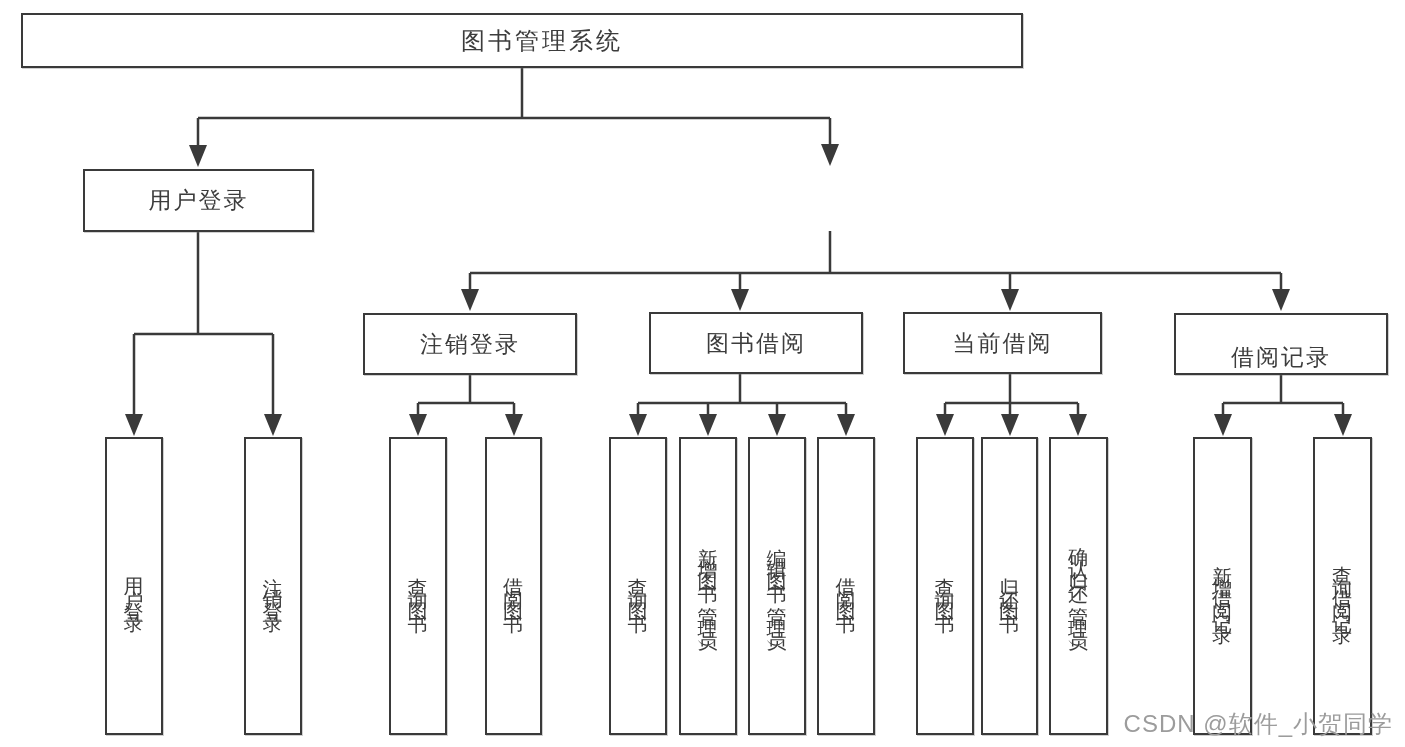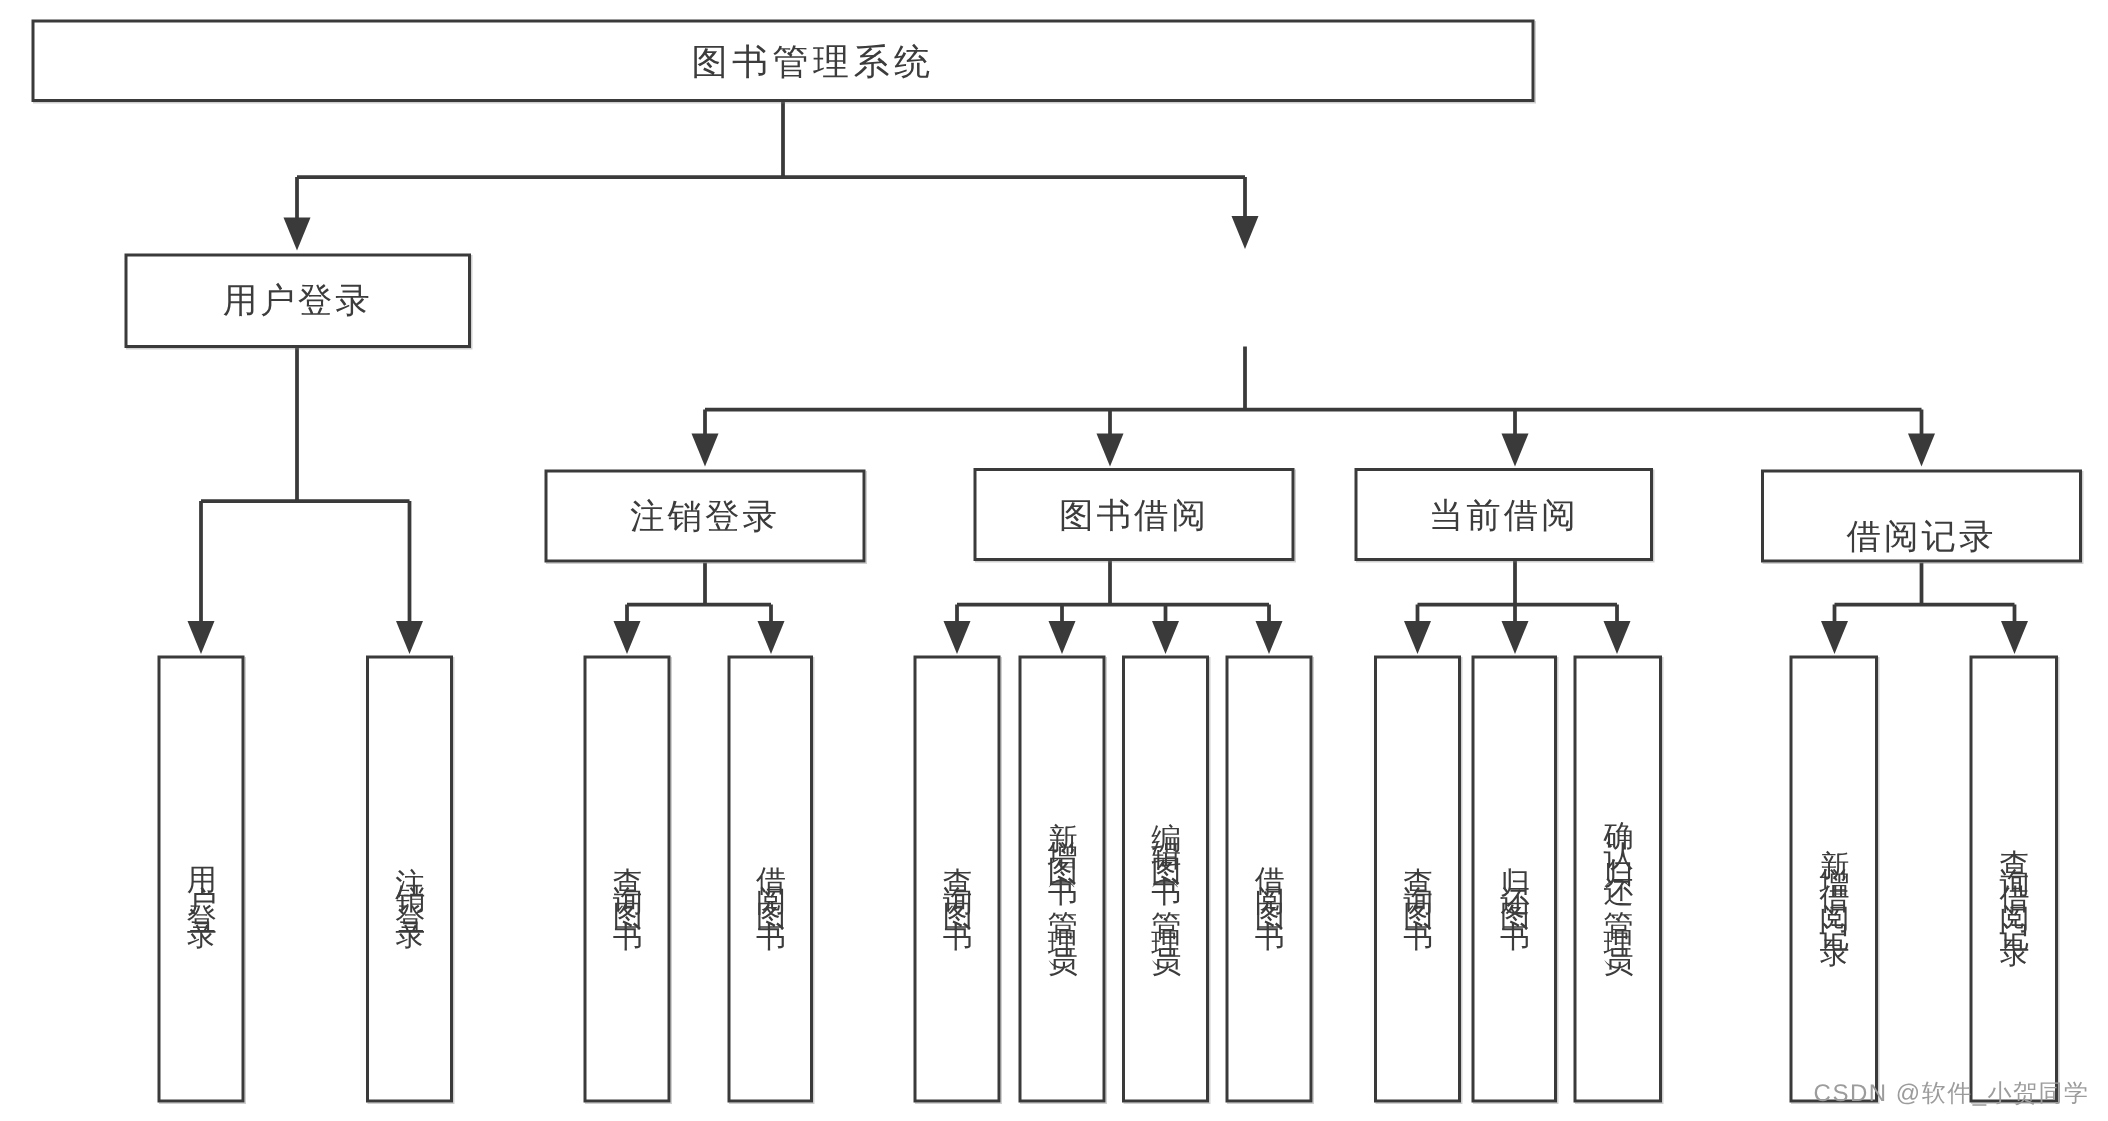--- a/index.html
+++ b/index.html
@@ -54,21 +54,21 @@
   .l-edit-book    {left:748px;}
   .l-borrow-2     {left:817px;}
   .l-query-3      {left:916px;}
   .l-return       {left:981px;width:57px;}
   .l-confirm      {left:1049px;width:59px;}
   .l-add-record   {left:1193px;width:59px;}
   .l-query-record {left:1313px;width:59px;}
   #watermark{
     position:absolute;
     right:12px;bottom:7px;
-    font-size:16px;
+    font-size:24px;
     color:#9c9c9c;
     letter-spacing:1px;
     white-space:nowrap;
   }
 </style>
 </head>
 <body>
 
 <div id="stage">
 

